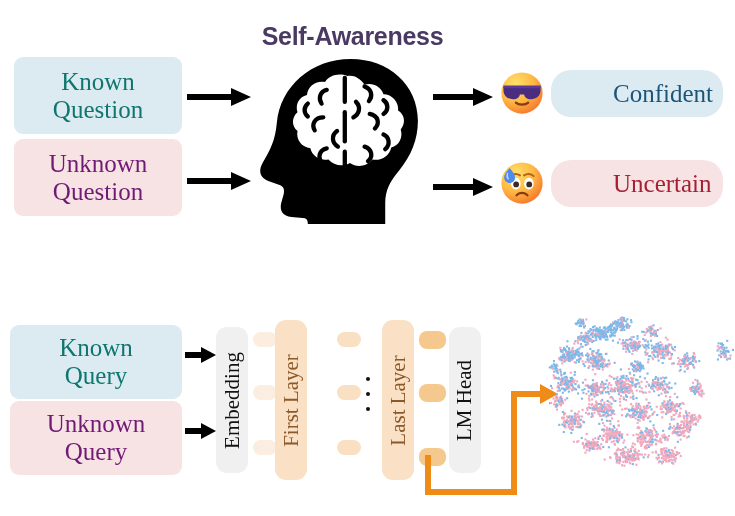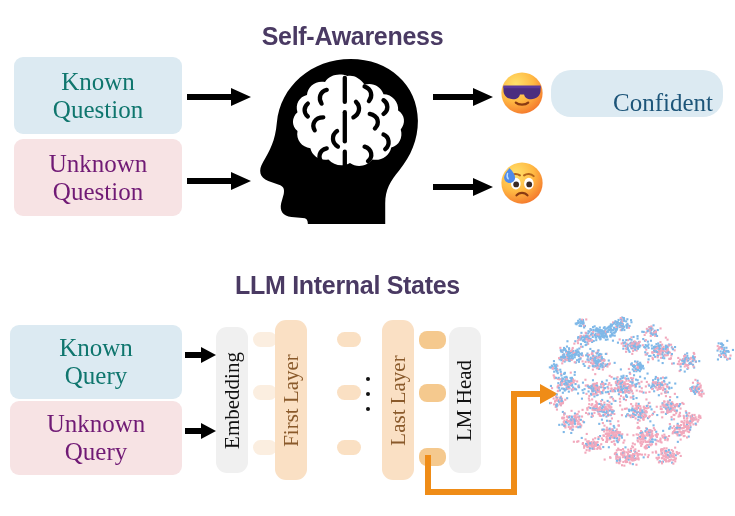--- a/index.html
+++ b/index.html
@@ -42,21 +42,21 @@
   #box-known-question{ left:14px; top:57px; width:168px; height:77px; }
   #box-unknown-question{ left:14px; top:139px; width:168px; height:77px; }
   
   #box-known-query{ left:10px; top:325px; width:172px; height:74px; }
   #box-unknown-query{ left:10px; top:401px; width:172px; height:74px; }
 
   
   .rbox{
     position:absolute;
     border-radius:20px;
-    display:flex;align-items:flex-end;
+    display:flex;align-items:center;
     font-size:25px;
     padding-left:62px;
     box-sizing:border-box;
   }
   #box-confident{ left:551px; top:70px; width:172px; height:47px; background:#dceaf2; color:#1d5579; }
   #box-uncertain{ left:551px; top:160px; width:172px; height:47px; background:#f7e3e4; color:#a62034; }
 
   
   .emoji{
     position:absolute;
@@ -226,20 +226,23 @@
       </svg>
   </div>
   <div class="arrow-black" style="left:433px;top:176px;">
     <svg width="60" height="22" viewBox="0 0 60 22">
         <path d="M0 8 h40 v-6 l20 9 -20 9 v-6 H0 z" fill="#000"></path>
       </svg>
   </div>
 
   <div class="rbox" id="box-confident">
     <span>Confident</span>
+  </div>
+  <div class="rbox" id="box-uncertain">
+    <span>Uncertain</span>
   </div>
 
   <div class="emoji" id="emoji-confident">
     <svg viewBox="0 0 64 64" xmlns="http://www.w3.org/2000/svg">
       <defs>
         <radialGradient id="gsun" cx="35%" cy="28%" r="78%">
           <stop offset="0%" stop-color="#ffe16b"></stop>
           <stop offset="55%" stop-color="#ffb943"></stop>
           <stop offset="100%" stop-color="#f4762c"></stop>
         </radialGradient>
@@ -266,23 +269,20 @@
       <circle cx="23.5" cy="34" r="4.2" fill="#3a2a25"></circle>
       <circle cx="42.5" cy="34" r="4.2" fill="#3a2a25"></circle>
       <path d="M15 22 c4 -4 10 -4 14 -1" stroke="#b4651b" stroke-width="3" fill="none" stroke-linecap="round"></path>
       <path d="M49 22 c-4 -4 -10 -4 -14 -1" stroke="#b4651b" stroke-width="3" fill="none" stroke-linecap="round"></path>
       <path d="M24 50 c4 -5 12 -5 16 0" stroke="#8a3b12" stroke-width="3.2" fill="none" stroke-linecap="round"></path>
       <path d="M14 10 c5 6 8 10 8 14 c0 4.4 -3.6 8 -8 8 c-4.4 0 -8 -3.6 -8 -8 c0 -4 3 -8 8 -14 z" fill="#4f8bea"></path>
       <path d="M11 18 c-1 3 -1 6 1 8" stroke="#bfe0ff" stroke-width="2" fill="none" stroke-linecap="round"></path>
     </svg>
   </div>
 
-  <div class="section-title" id="title-llm">
-    <span class="inner">LLM Internal States</span>
-  </div>
 
   <div class="qbox known" id="box-known-query">
     <span class="l1">Known</span>
     <span class="l2">Query</span>
   </div>
 
   <div class="qbox unknown" id="box-unknown-query">
     <span class="l1">Unknown</span>
     <span class="l2">Query</span>
   </div>

